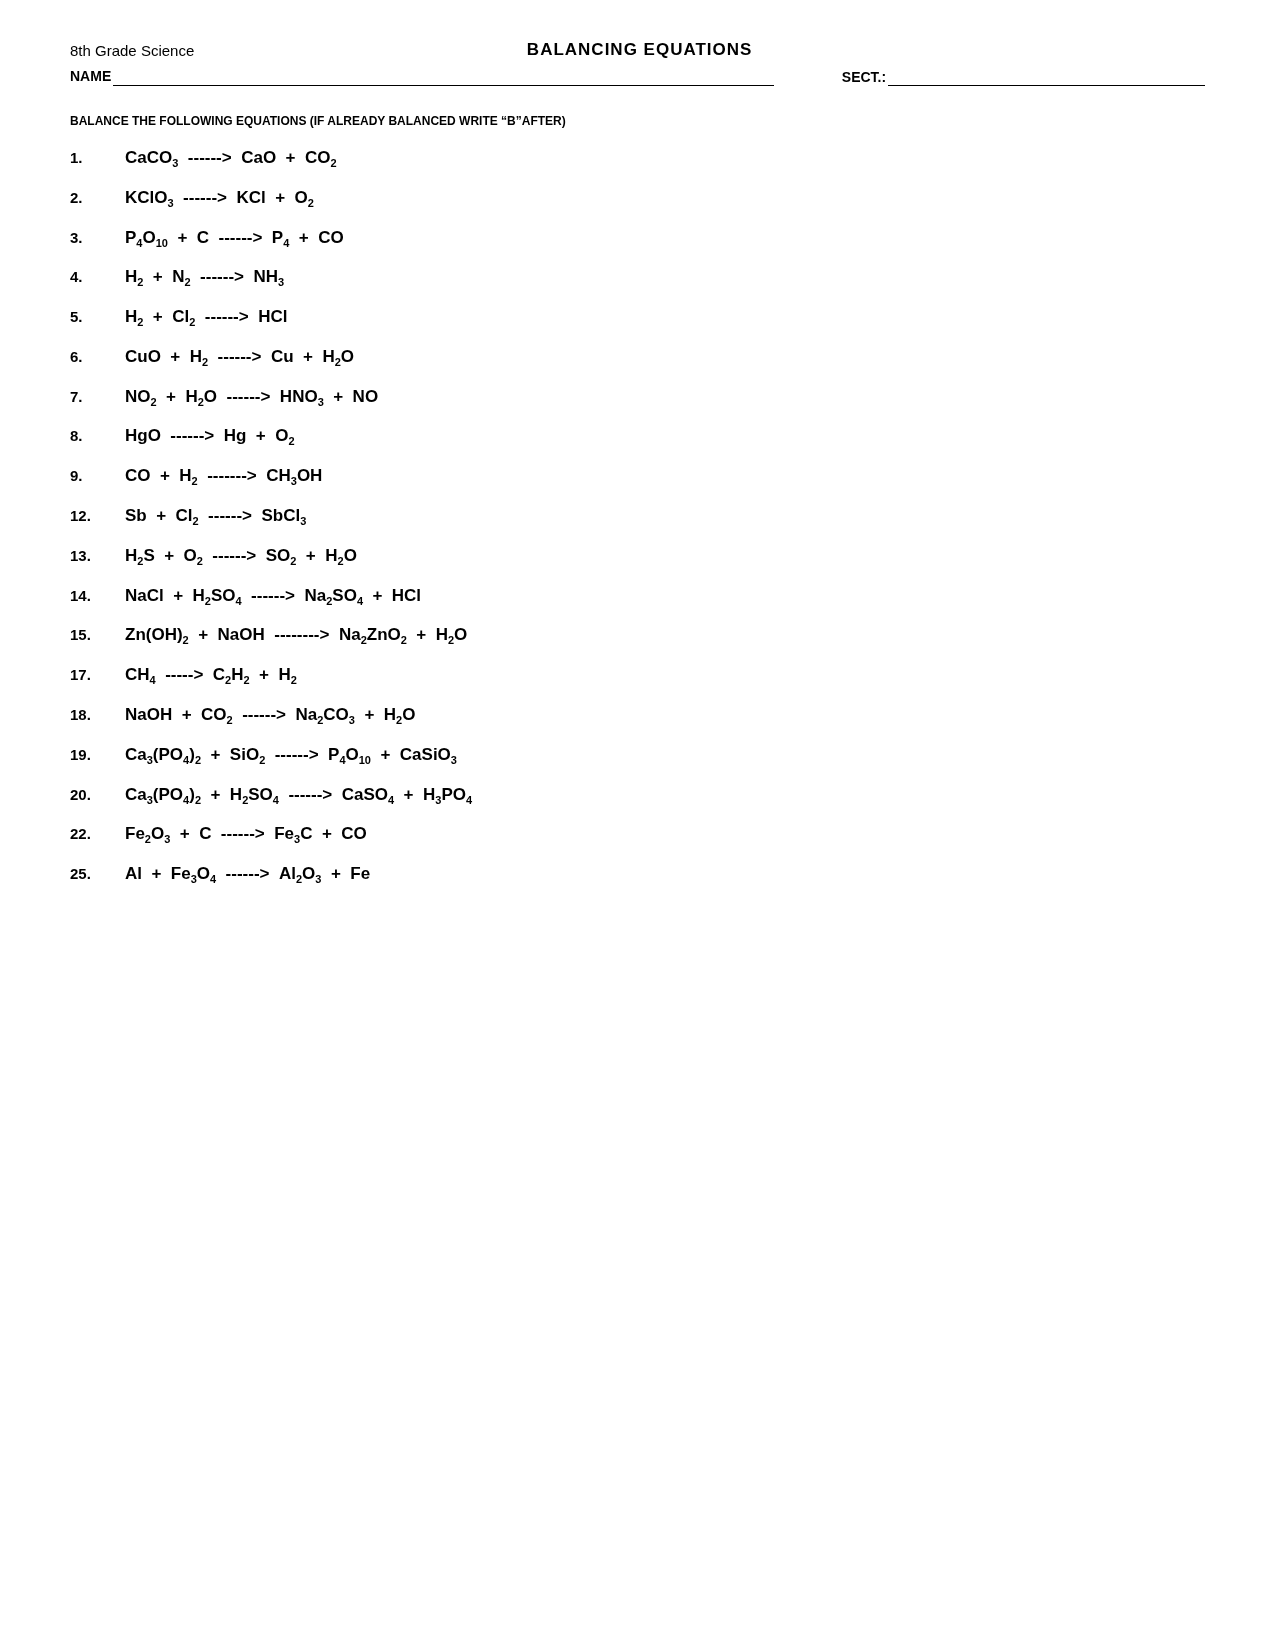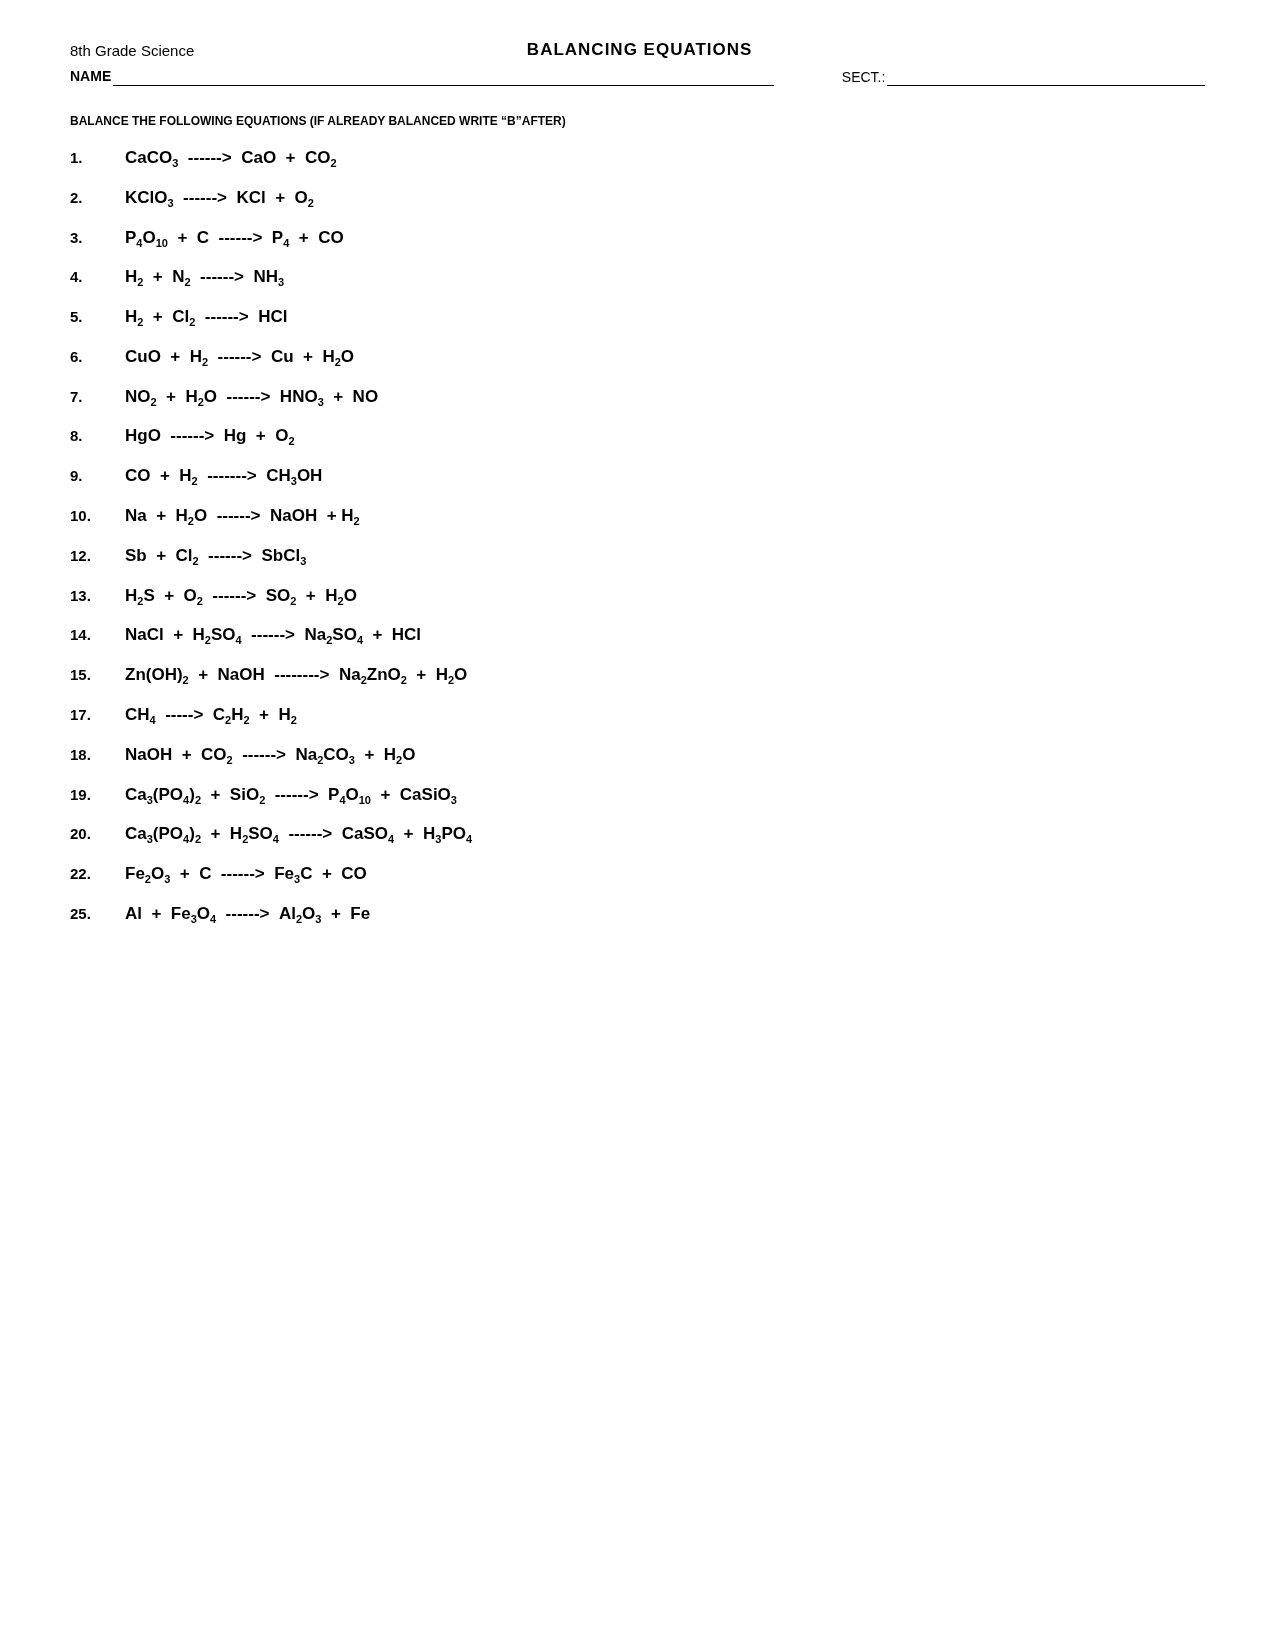--- a/index.html
+++ b/index.html
@@ -61,21 +61,21 @@
   <span class="header-center">BALANCING EQUATIONS</span>
   <span style="width:120px;"></span>
 </div>
 
 <div class="name-sect-row">
   <span style="display:flex; align-items:flex-start; width:62%;">
     <span style="font-size:14px; font-weight:bold; margin-right:2px;">NAME</span>
     <span style="flex:1; border-bottom:1.5px solid #000; display:inline-block; min-width:300px;">&nbsp;</span>
   </span>
   <span style="display:flex; align-items:baseline; width:32%;">
-    <span style="font-size:14px; font-weight:normal; margin-right:2px;">SECT.:</span>
+    <span style="font-size:14px; font-weight:bold; margin-right:2px;">SECT.:</span>
     <span style="flex:1; border-bottom:1.5px solid #000; display:inline-block; min-width:150px;">&nbsp;</span>
   </span>
 </div>
 
 <div class="instruction">BALANCE THE FOLLOWING EQUATIONS (IF ALREADY BALANCED WRITE “B”AFTER)</div>
 
 <div id="equations-container">
     <div class="equation-row">
       <span class="eq-num">1.</span>
       <span class="eq-content">CaCO<sub>3</sub> &nbsp;------&gt; &nbsp;CaO &nbsp;+ &nbsp;CO<sub>2</sub></span>
@@ -106,24 +106,20 @@
     </div>
     <div class="equation-row">
       <span class="eq-num">8.</span>
       <span class="eq-content">HgO &nbsp;------&gt; &nbsp;Hg &nbsp;+ &nbsp;O<sub>2</sub></span>
     </div>
     <div class="equation-row">
       <span class="eq-num">9.</span>
       <span class="eq-content">CO &nbsp;+ &nbsp;H<sub>2</sub> &nbsp;-------&gt; &nbsp;CH<sub>3</sub>OH</span>
     </div>
     <div class="equation-row">
-      <span class="eq-num">10.</span>
-      <span class="eq-content">Na &nbsp;+ &nbsp;H<sub>2</sub>O &nbsp;------&gt; &nbsp;NaOH &nbsp;+ H<sub>2</sub></span>
-    </div>
-    <div class="equation-row">
       <span class="eq-num">12.</span>
       <span class="eq-content">Sb &nbsp;+ &nbsp;Cl<sub>2</sub> &nbsp;------&gt; &nbsp;SbCl<sub>3</sub></span>
     </div>
     <div class="equation-row">
       <span class="eq-num">13.</span>
       <span class="eq-content">H<sub>2</sub>S &nbsp;+ &nbsp;O<sub>2</sub> &nbsp;------&gt; &nbsp;SO<sub>2</sub> &nbsp;+ &nbsp;H<sub>2</sub>O</span>
     </div>
     <div class="equation-row">
       <span class="eq-num">14.</span>
       <span class="eq-content">NaCl &nbsp;+ &nbsp;H<sub>2</sub>SO<sub>4</sub> &nbsp;------&gt; &nbsp;Na<sub>2</sub>SO<sub>4</sub> &nbsp;+ &nbsp;HCl</span>

